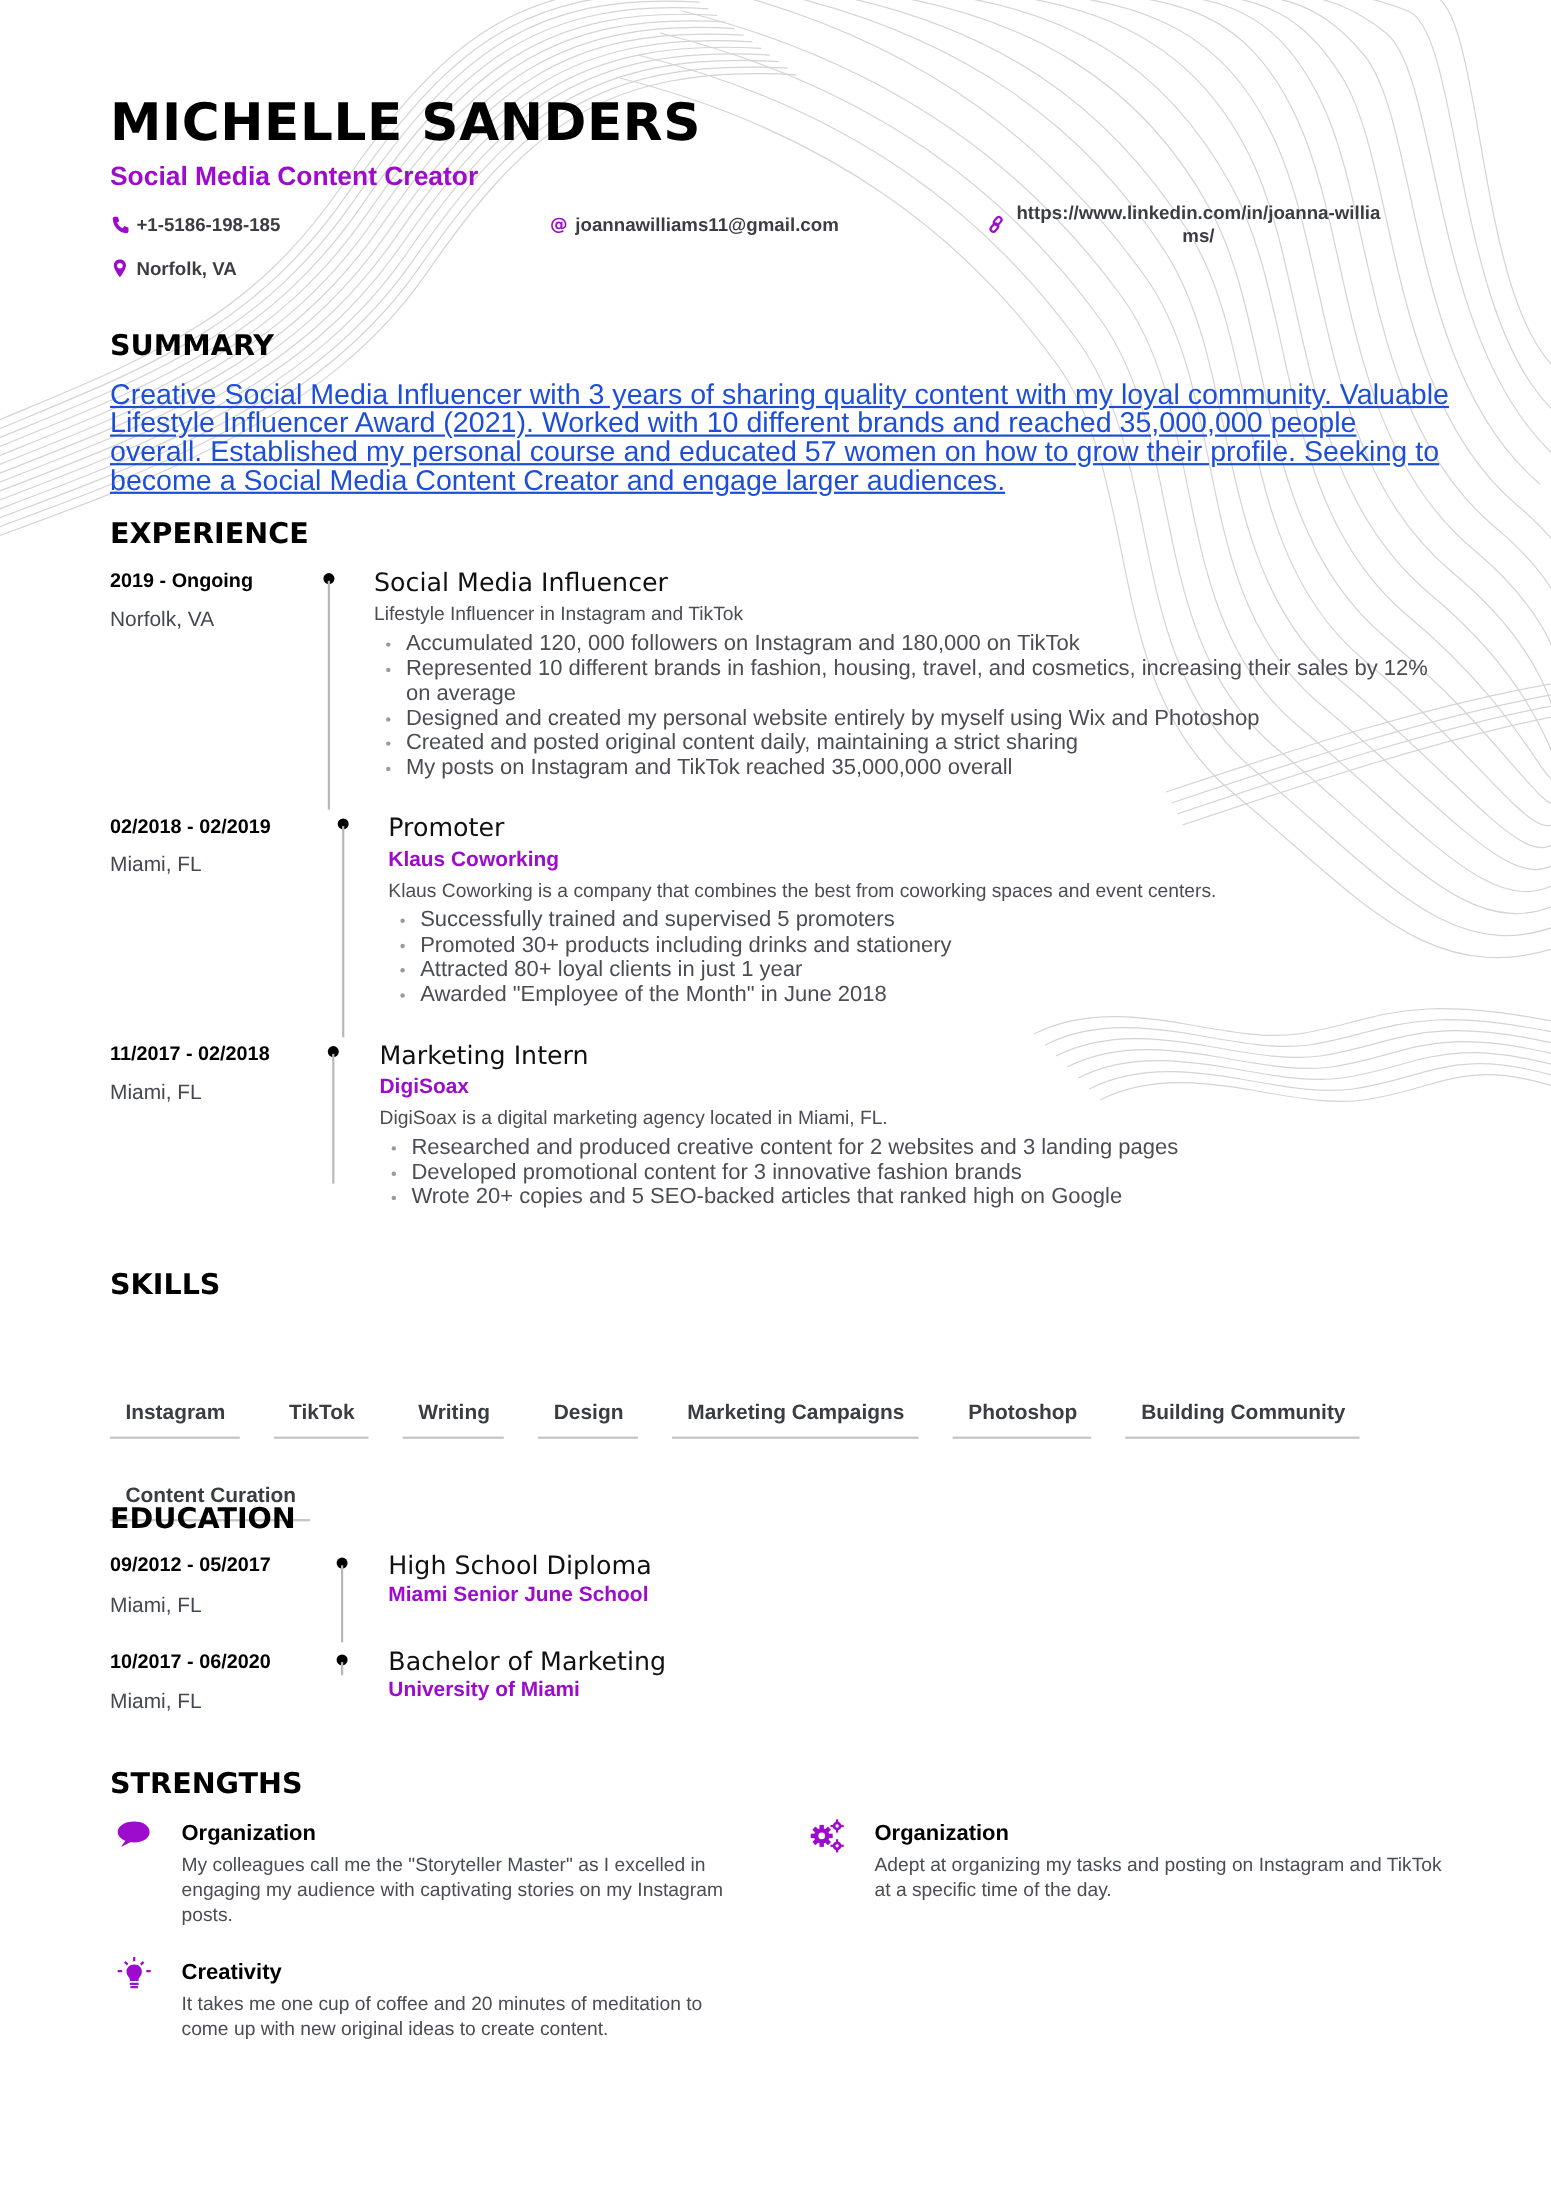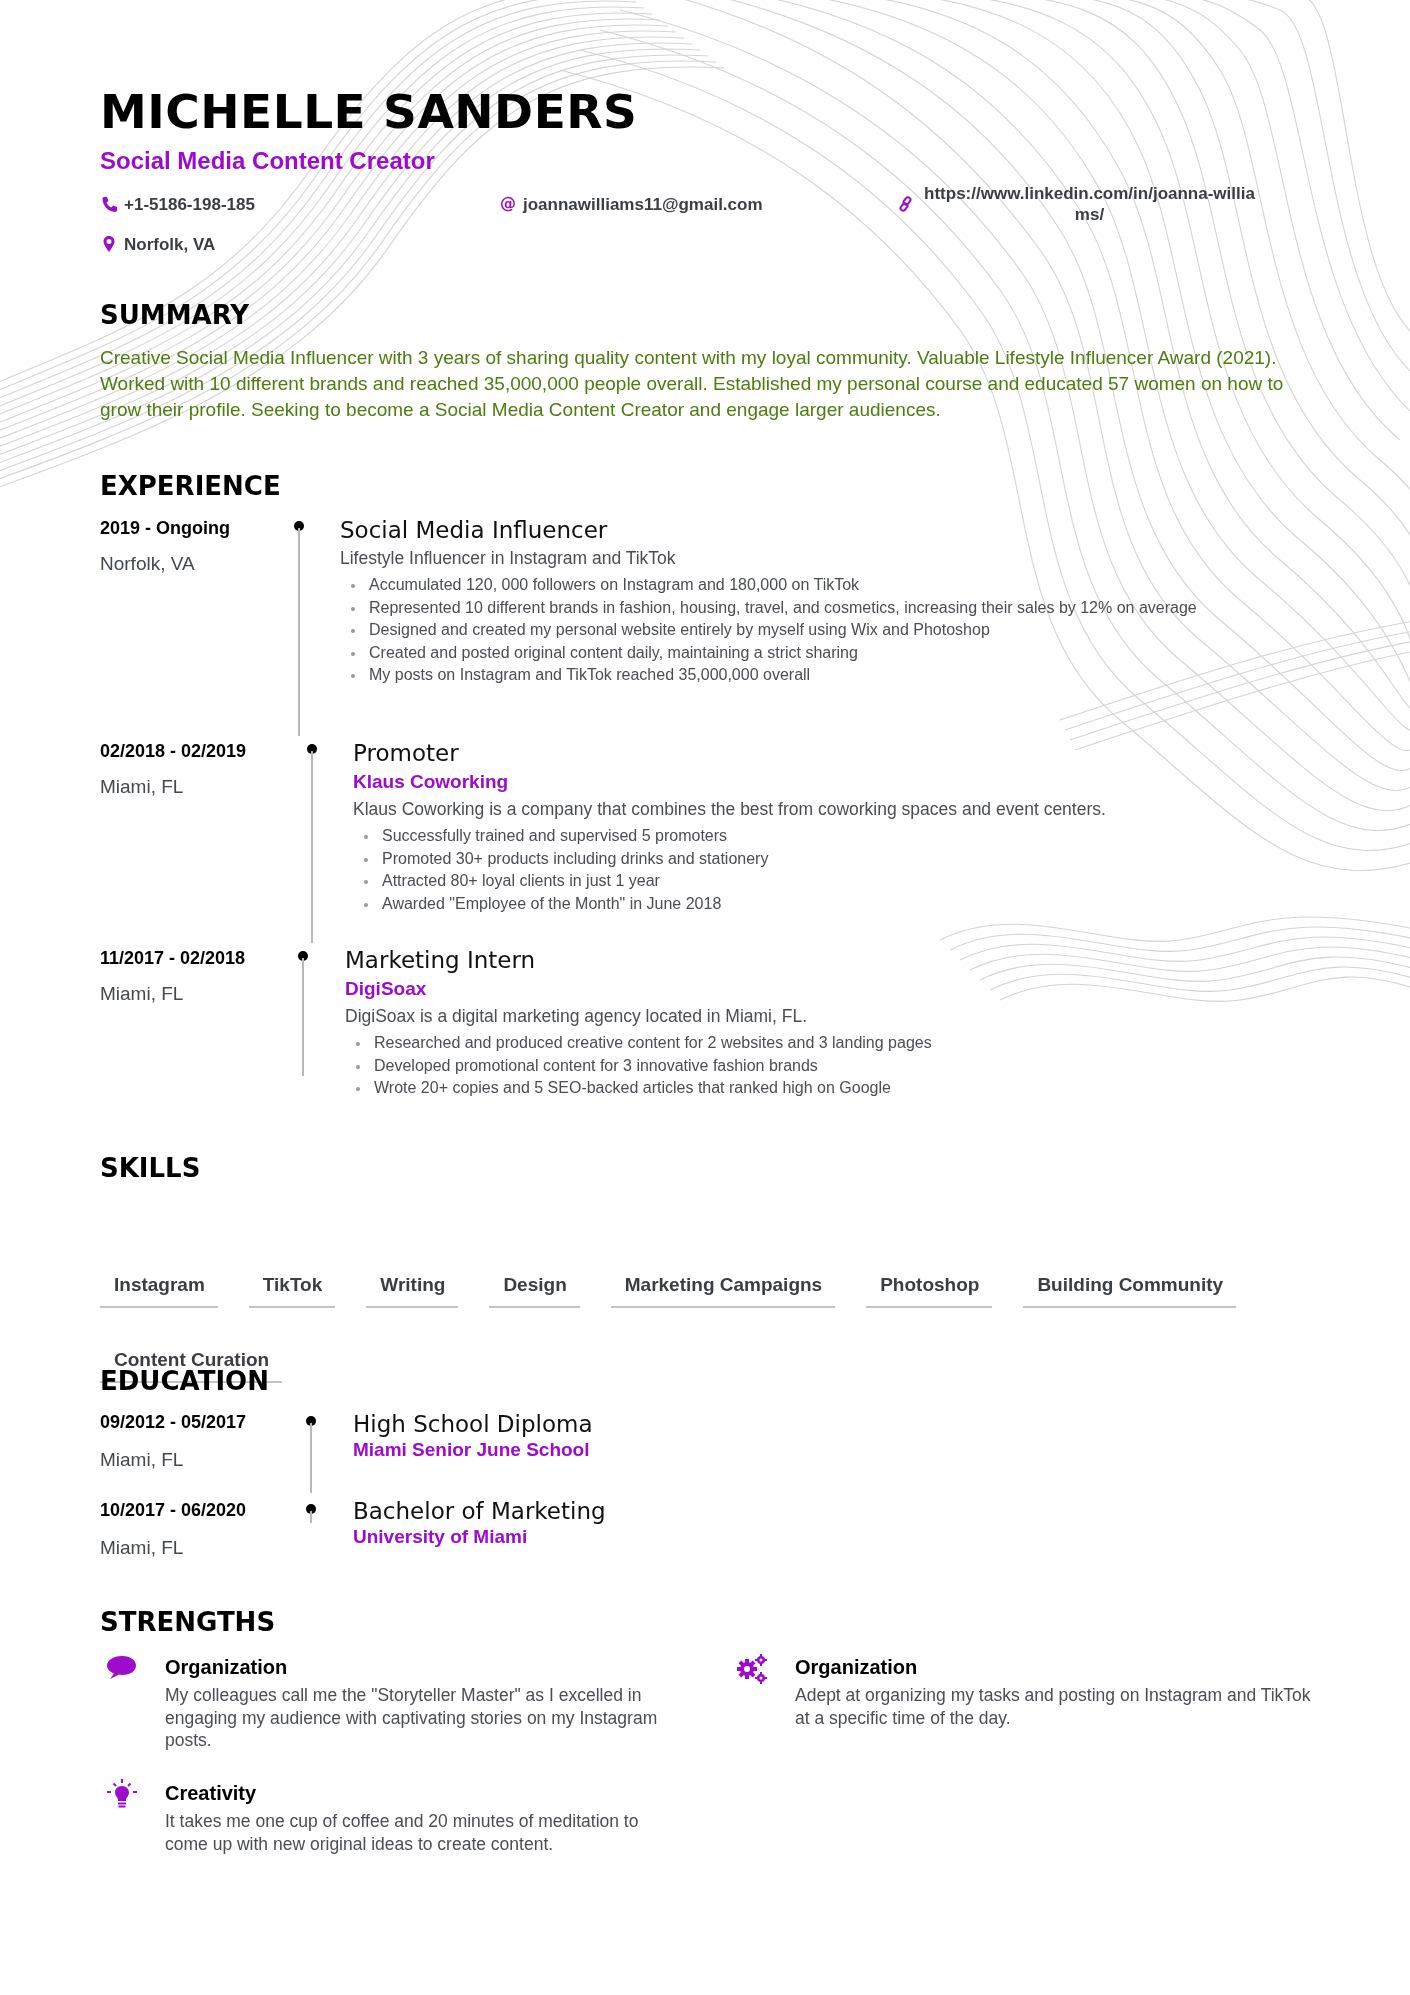--- a/index.html
+++ b/index.html
@@ -13,33 +13,33 @@
 
   .contact { position: absolute; display: flex; align-items: flex-start; font-weight: bold; font-size: 17px; color: #3a3d42; line-height: 21px; }
   .contact .ic { width: 16px; height: 18px; margin-right: 7px; margin-top: 1px; flex: none; }
   .c-phone { left: 101px; top: 194px; }
   .c-loc { left: 101px; top: 234px; }
   .c-email { left: 500px; top: 194px; }
   .c-link { left: 898px; top: 183px; width: 360px; }
 
   .sec-title { position: absolute; left: 100px; font-family: "DejaVu Sans", sans-serif; font-weight: bold; font-size: 26px; color: #000; text-align: center; }
 
-  .summary { position: absolute; left: 100px; top: 345px; width: 1220px; font-size: 19px; line-height: 26px; color: #4d7c0f; }
+  .summary { position: absolute; left: 100px; top: 345px; width: 1220px; font-size: 26px; line-height: 26px; color: #1d4ed8; text-decoration: underline; }
 
   .tl-date { position: absolute; left: 100px; font-weight: bold; font-size: 18px; color: #000; }
   .tl-loc { position: absolute; left: 100px; font-size: 19px; color: #444850; }
   .tl-dot { position: absolute; width: 10px; height: 10px; border-radius: 50%; background: #000; }
   .tl-line { position: absolute; width: 2px; background: #b8b8b8; }
 
   .job { position: absolute; }
   .job-title { font-family: "DejaVu Sans", sans-serif; font-weight: normal; font-size: 23px; color: #111; line-height: 30px; }
   .job-co { font-weight: bold; font-size: 19px; color: #9d0ccc; line-height: 28px; }
   .job-desc { font-size: 17.5px; color: #4a4d53; line-height: 27px; }
   .bullets { list-style: none; margin-top: 2px; }
-  .bullets li { position: relative; padding-left: 29px; font-size: 16px; line-height: 22.5px; color: #4a4d53; }
+  .bullets li { position: relative; padding-left: 29px; font-size: 20px; line-height: 22.5px; color: #4a4d53; }
   .bullets li::before { content: ""; position: absolute; left: 11px; top: 10px; width: 4px; height: 4px; border-radius: 50%; background: #9a9a9a; }
 
   .skills { position: absolute; left: 100px; top: 1264px; width: 1200px; display: flex; flex-wrap: wrap; column-gap: 17px; row-gap: 24px; gap: 31px; }
   .skill { font-weight: bold; font-size: 19px; color: #3a3d42; padding: 10px 13px 10px 14px; border-bottom: 2px solid #c4c4c4; line-height: 22px; }
 
   .edu-title { font-family: "DejaVu Sans", sans-serif; font-size: 23px; color: #111; line-height: 28px; }
   .edu-school { font-weight: bold; font-size: 19px; color: #9d0ccc; line-height: 24px; }
 
   .strength { position: absolute; display: flex; }
   .strength .sic { width: 34px; height: 34px; margin-right: 26px; flex: none; }

